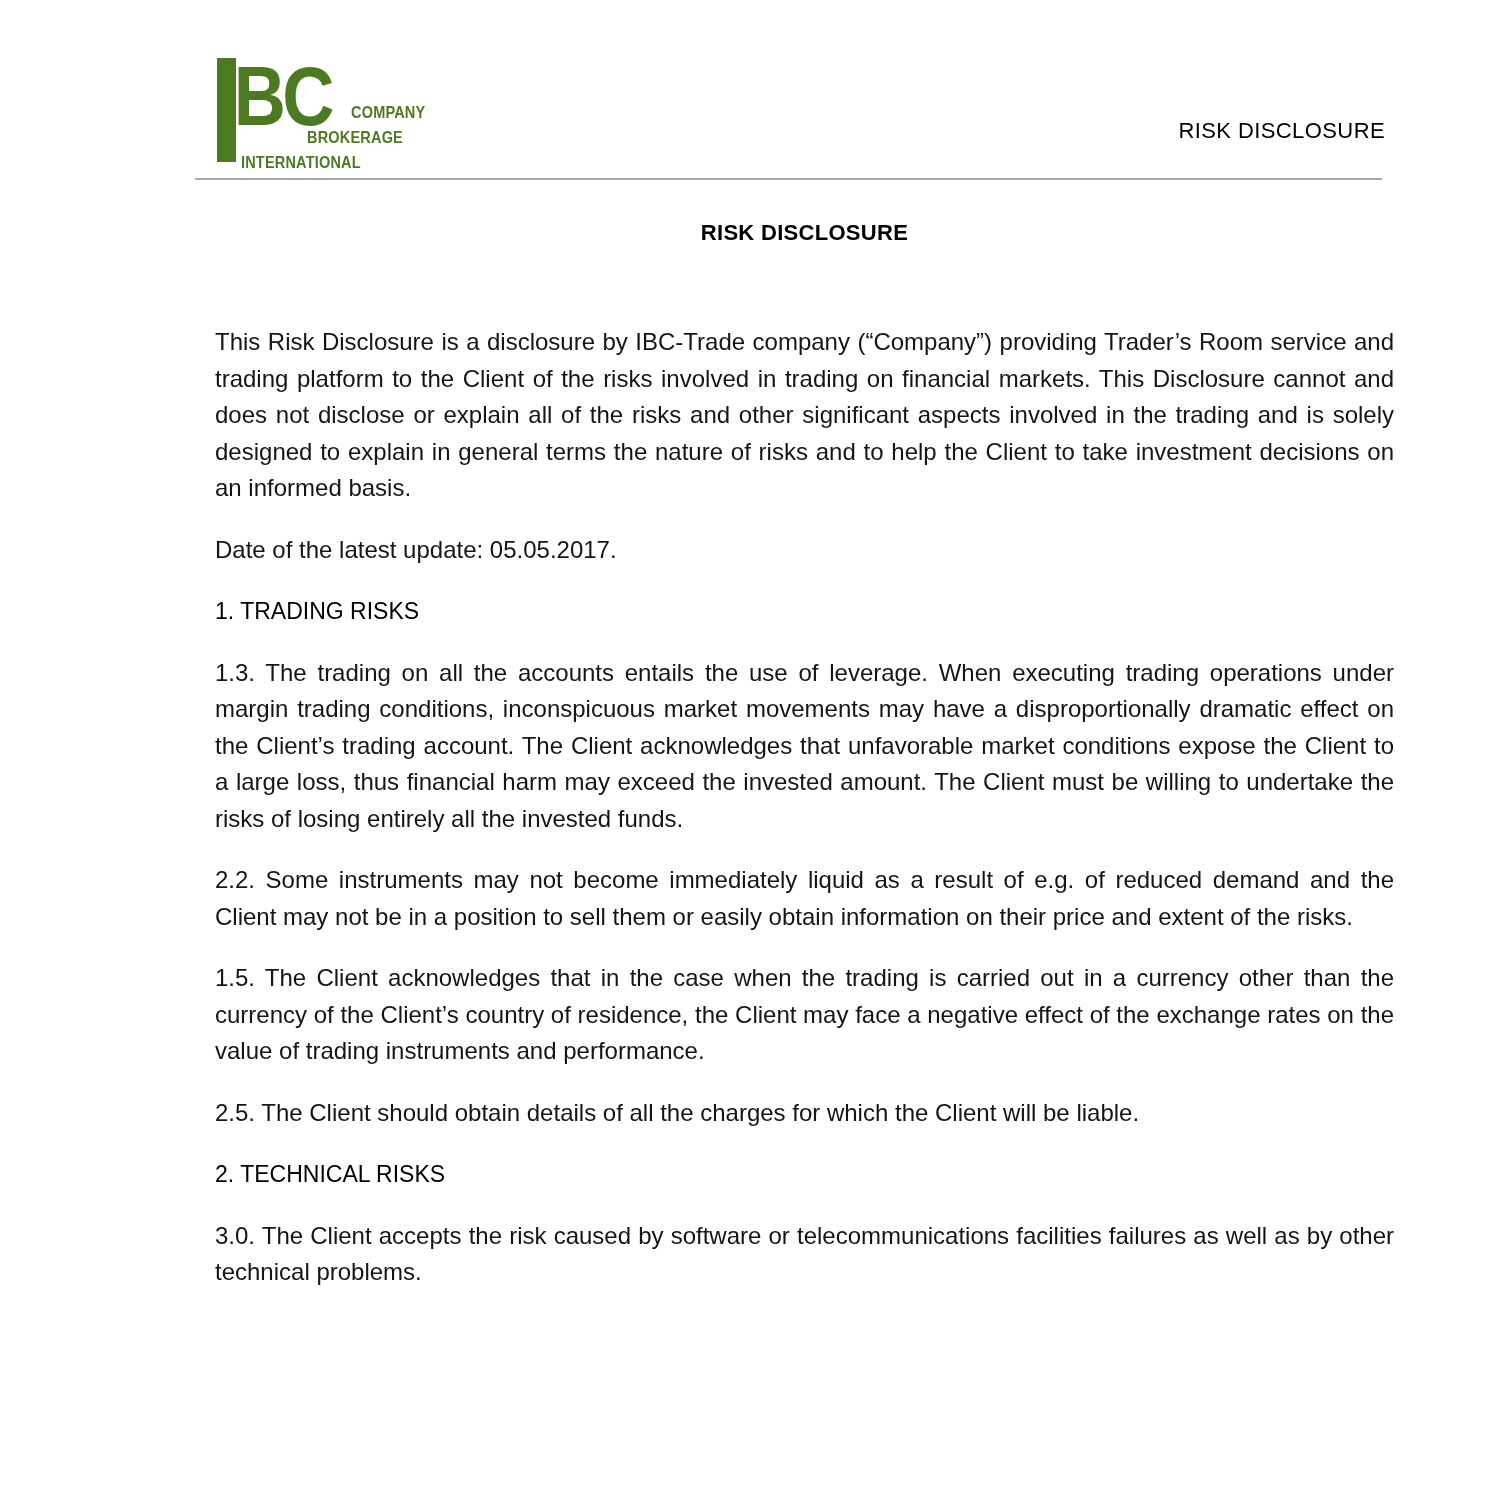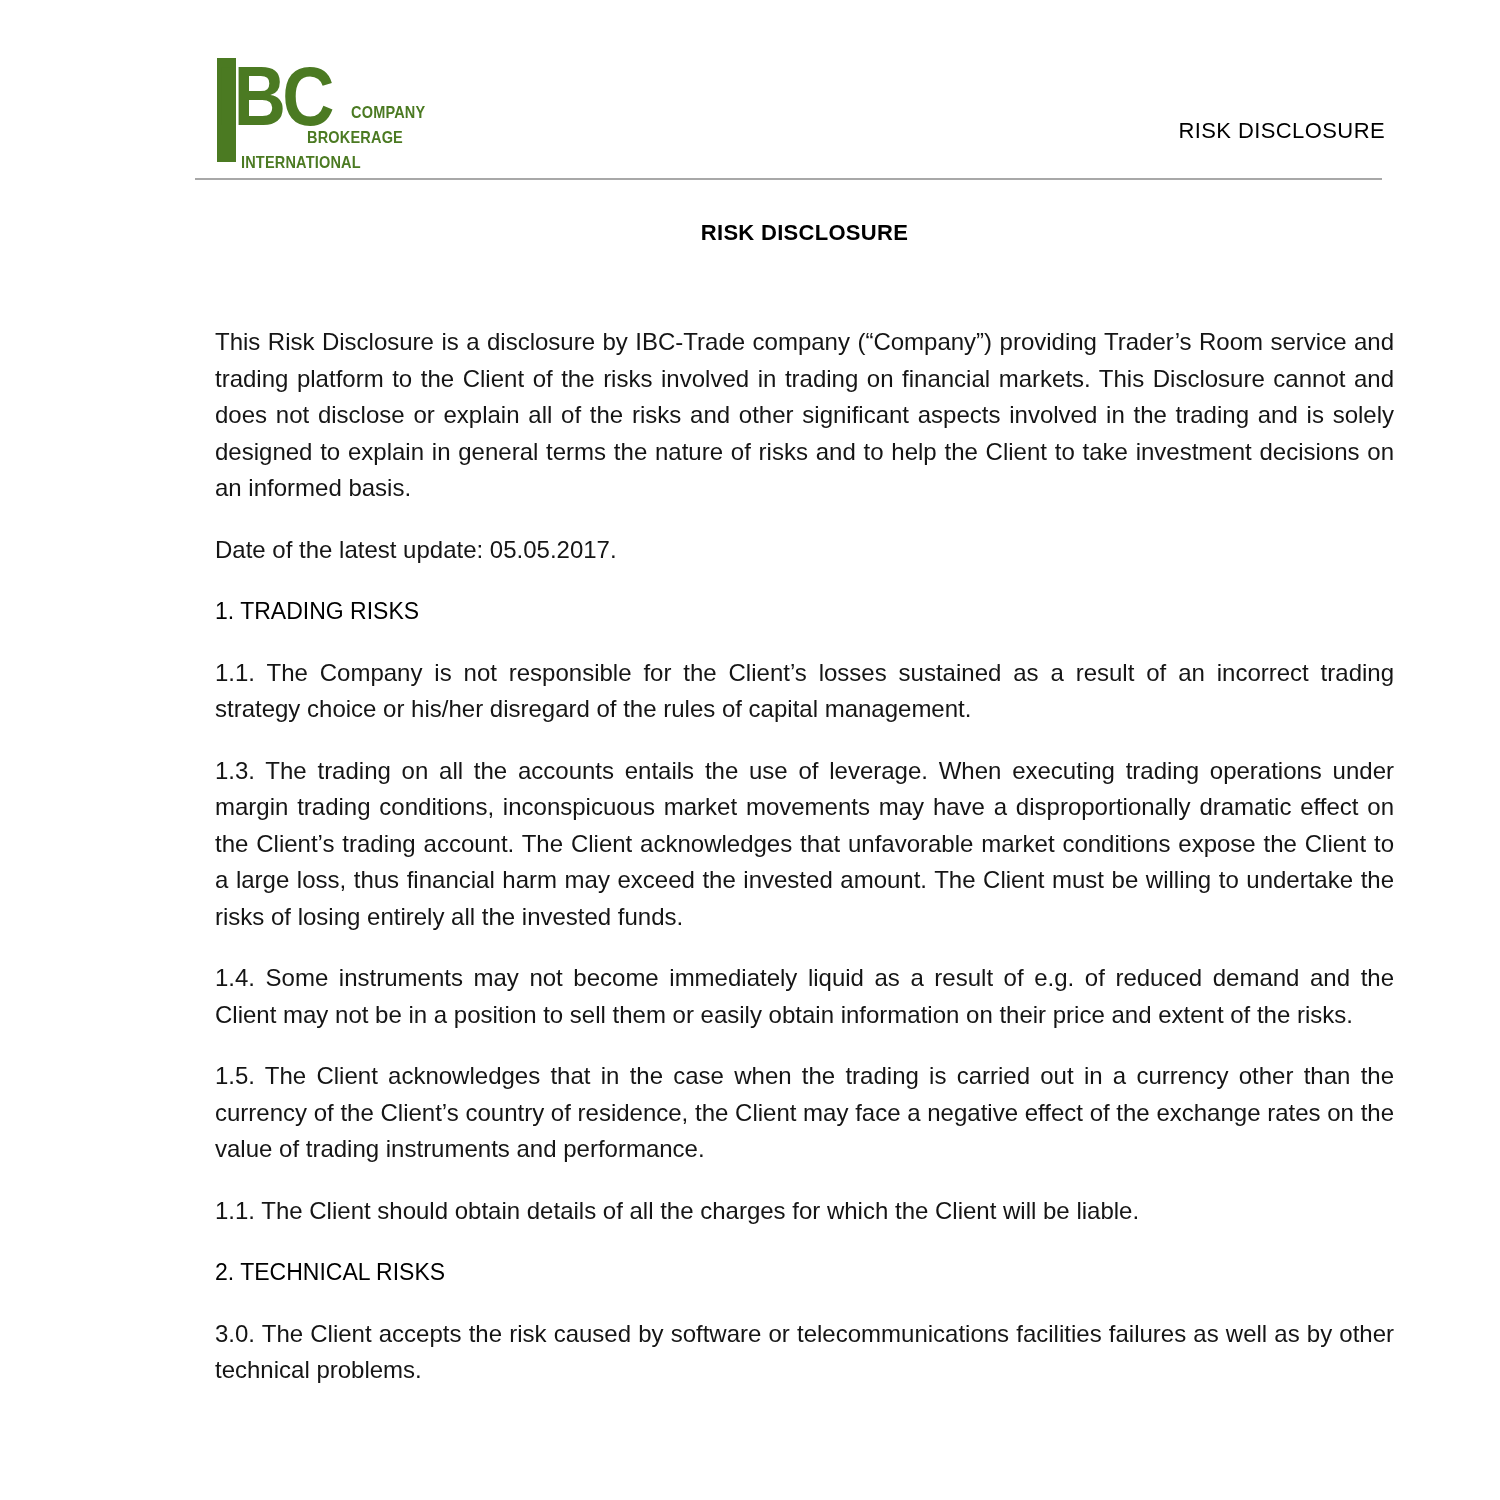--- a/index.html
+++ b/index.html
@@ -182,24 +182,23 @@
   <div class="content">
 
     <div class="doc-title">RISK DISCLOSURE</div>
     <div class="spacer-after-title"></div>
 
     <p class="para">This Risk Disclosure is a disclosure by IBC-Trade company (“Company”) providing Trader’s Room service and trading platform to the Client of the risks involved in trading on financial markets. This Disclosure cannot and does not disclose or explain all of the risks and other significant aspects involved in the trading and is solely designed to explain in general terms the nature of risks and to help the Client to take investment decisions on an informed basis.</p>
 
     <p class="para nojustify">Date of the latest update: 05.05.2017.</p>
 
     <p class="heading">1. TRADING RISKS</p>
-    <p class="para">1.1. The Company is not responsible for the Client’s losses sustained as a result of an incorrect trading strategy choice or his/her disregard of the rules of capital management.</p>
     <p class="para">1.3. The trading on all the accounts entails the use of leverage. When executing trading operations under margin trading conditions, inconspicuous market movements may have a disproportionally dramatic effect on the Client’s trading account. The Client acknowledges that unfavorable market conditions expose the Client to a large loss, thus financial harm may exceed the invested amount. The Client must be willing to undertake the risks of losing entirely all the invested funds.</p>
-    <p class="para">1.4. Some instruments may not become immediately liquid as a result of e.g. of reduced demand and the Client may not be in a position to sell them or easily obtain information on their price and extent of the risks.</p>
+    <p class="para">2.2. Some instruments may not become immediately liquid as a result of e.g. of reduced demand and the Client may not be in a position to sell them or easily obtain information on their price and extent of the risks.</p>
     <p class="para">1.5. The Client acknowledges that in the case when the trading is carried out in a currency other than the currency of the Client’s country of residence, the Client may face a negative effect of the exchange rates on the value of trading instruments and performance.</p>
-    <p class="para nojustify">1.1. The Client should obtain details of all the charges for which the Client will be liable.</p>
+    <p class="para nojustify">2.5. The Client should obtain details of all the charges for which the Client will be liable.</p>
 
     <p class="heading">2. TECHNICAL RISKS</p>
     <p class="para">3.0. The Client accepts the risk caused by software or telecommunications facilities failures as well as by other technical problems.</p>
 
   </div>
 
 </div>
 
 </body></html>

